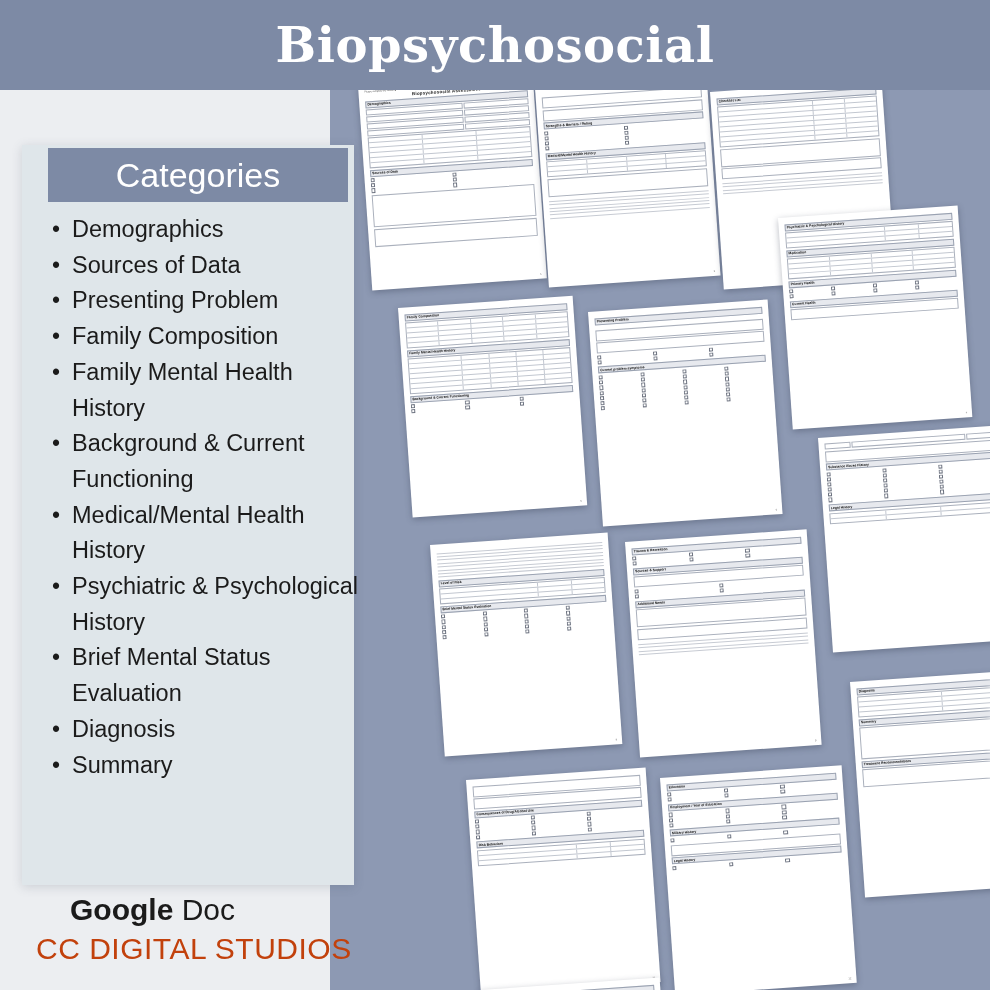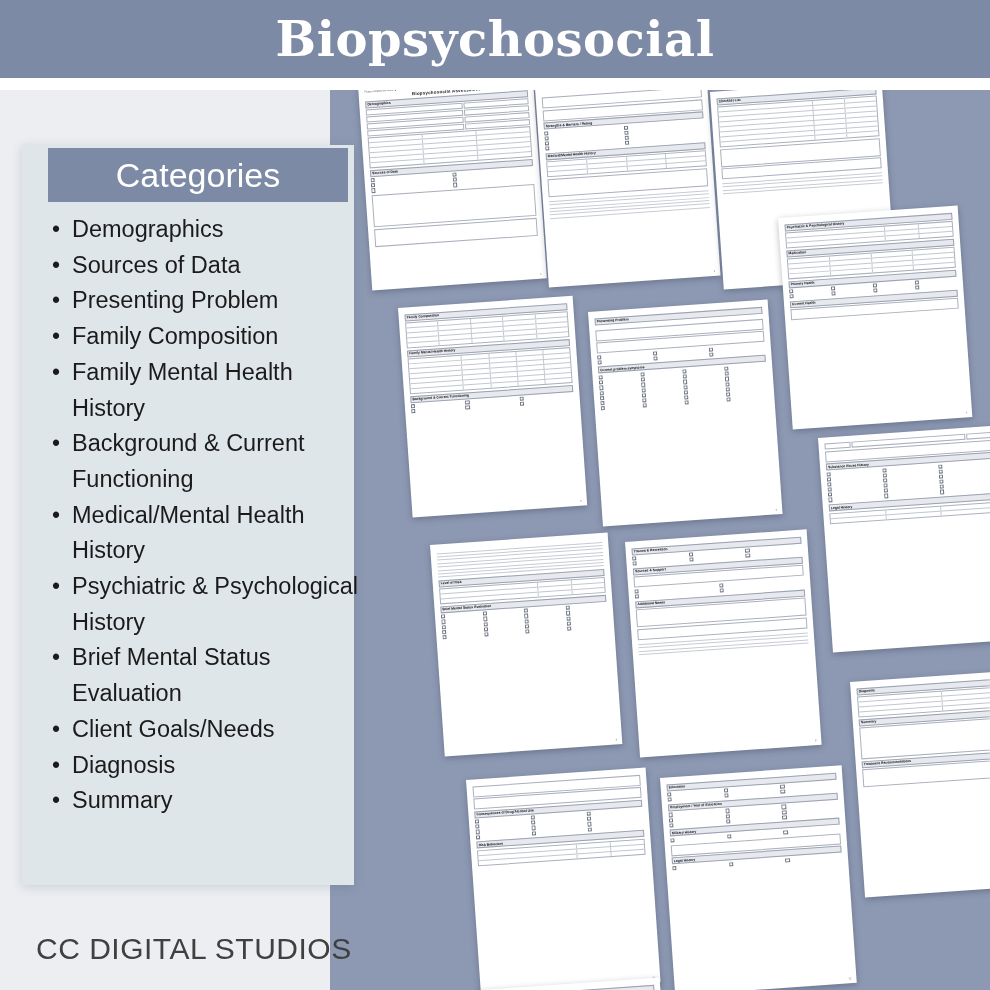--- a/index.html
+++ b/index.html
@@ -19,21 +19,21 @@
     height: 990px;
     overflow: hidden;
     background: #ffffff;
   }
 
   
   .banner {
     position: absolute;
     left: 0; top: 0;
     width: 990px;
-    height: 78px;
+    height: 90px;
     background: #7d8aa5;
     display: flex;
     align-items: center;
     justify-content: center;
   }
   .banner-title {
     font-family: "DejaVu Serif", "Liberation Serif", serif;
     font-weight: 700;
     font-size: 48px;
     color: #ffffff;
@@ -256,21 +256,21 @@
     color: #1b1b1b;
   }
   .footer-doc .bold {
     font-weight: 700;
   }
   .footer-brand {
     position: absolute;
     left: 36px;
     top: 932px;
     font-size: 30px;
-    color: #404040;
+    color: #c2410c;
     letter-spacing: 0.5px;
   }
 </style>
 </head>
 <body>
 
 <div class="page">
 
   <div class="banner">
     <div class="banner-title">Biopsychosocial</div>
@@ -935,21 +935,23 @@
   <ul class="cat-list">
     <li>Demographics</li>
     <li>Sources of Data</li>
     <li>Presenting Problem</li>
     <li>Family Composition</li>
     <li>Family Mental Health History</li>
     <li>Background &amp; Current Functioning</li>
     <li>Medical/Mental Health History</li>
     <li>Psychiatric &amp; Psychological History</li>
     <li>Brief Mental Status Evaluation</li>
-    <li>Client Goals/Needs</li>
     <li>Diagnosis</li>
     <li>Summary</li>
   </ul>
 
 
+  <div class="footer-doc">
+    <span class="bold">Google</span><span> Doc</span>
+  </div>
   <div class="footer-brand">CC DIGITAL STUDIOS</div>
 
 </div>
 
 </body></html>

